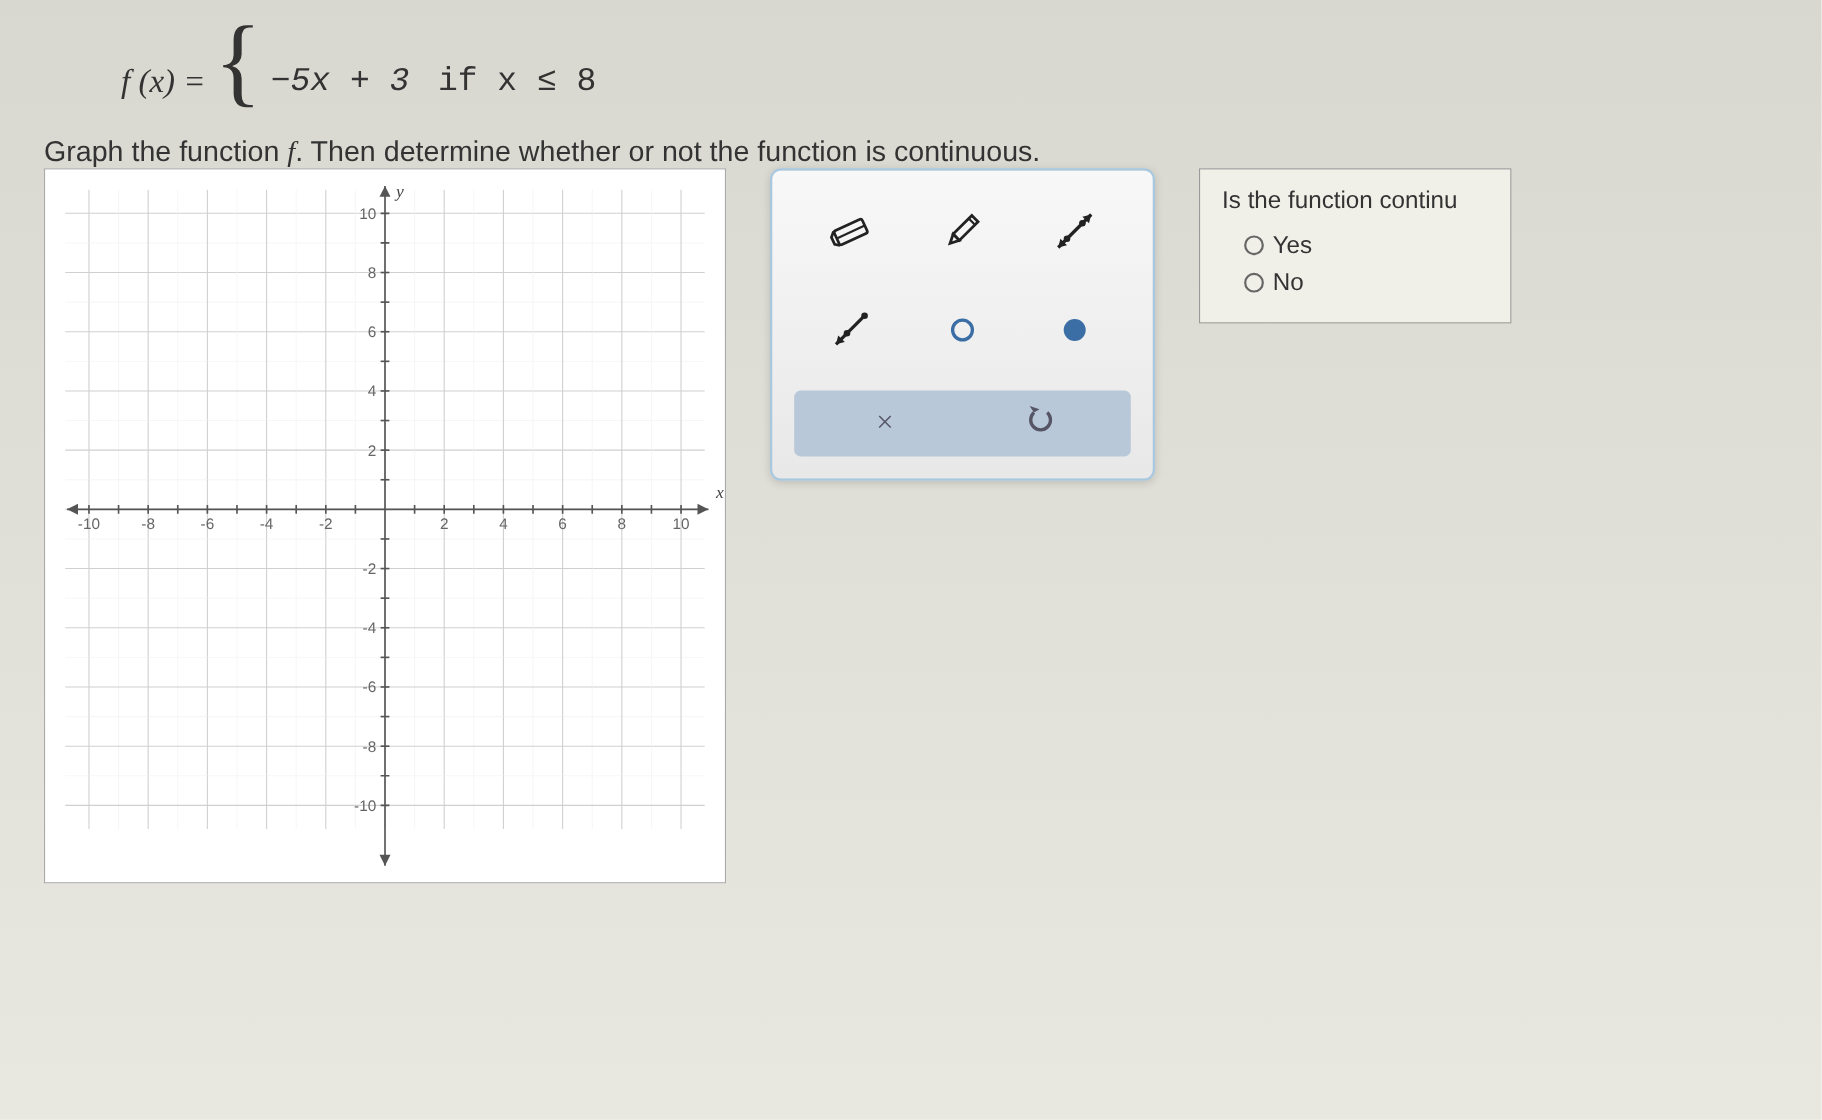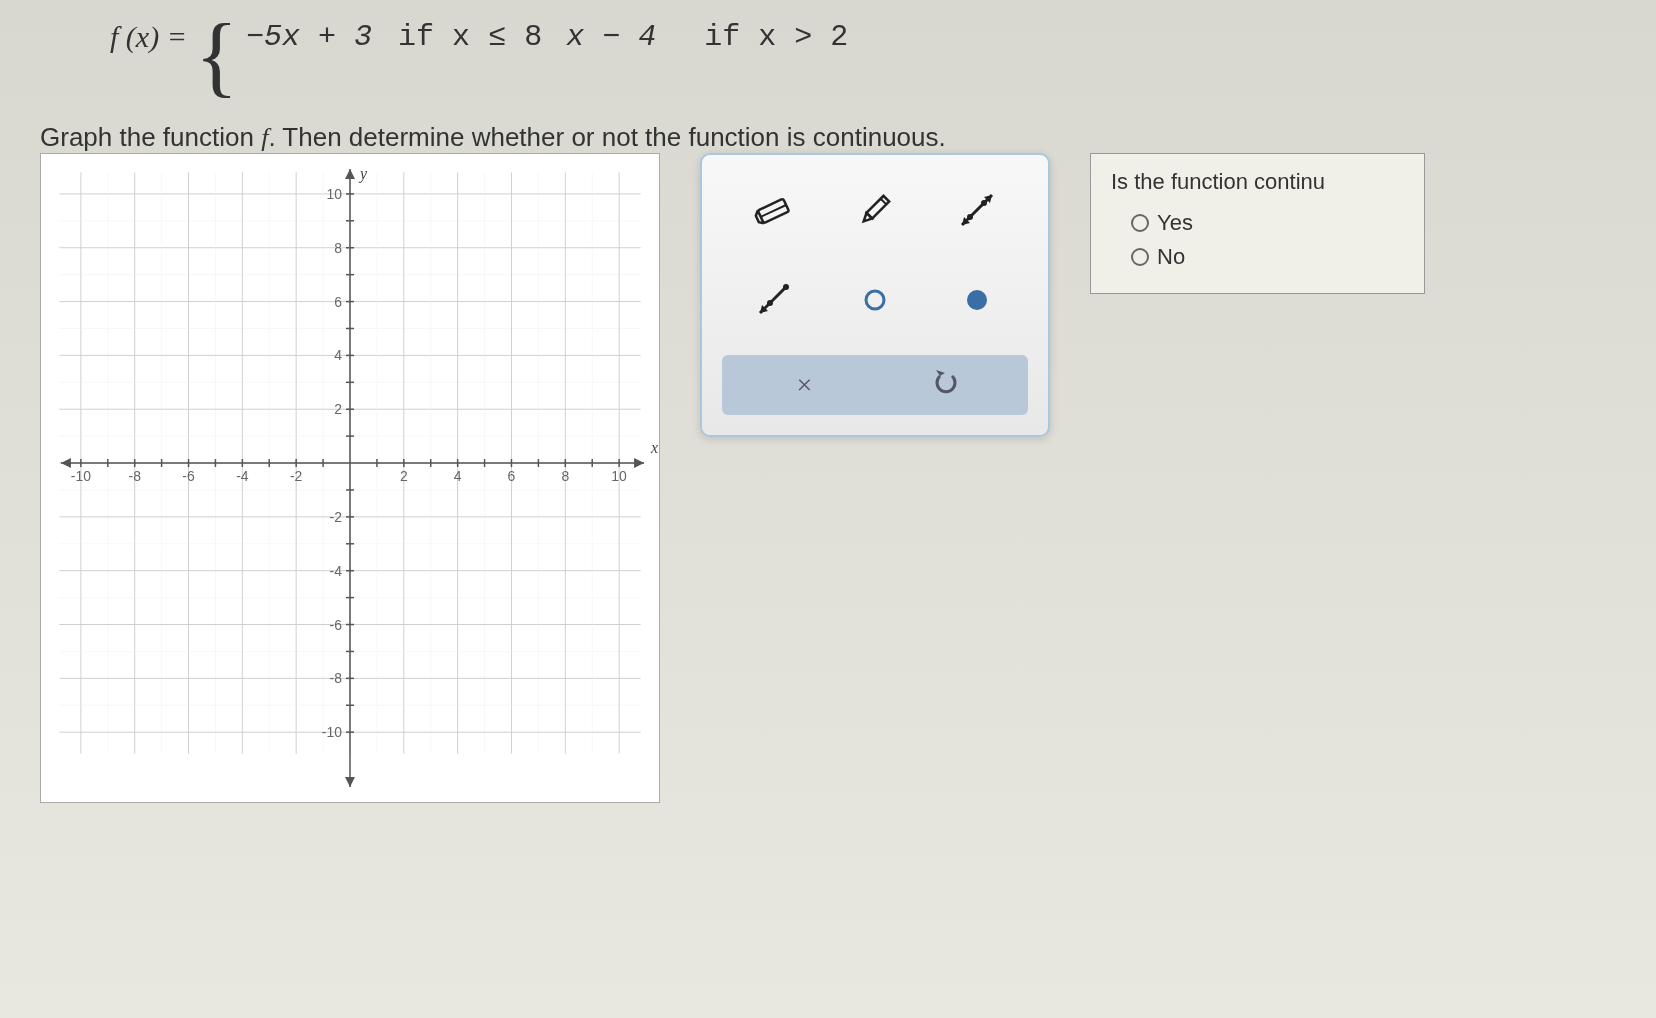--- a/index.html
+++ b/index.html
@@ -14,21 +14,21 @@
       height: 1018px;
       padding: 20px 40px;
       overflow: hidden;
     }
     .equation-area {
       margin-bottom: 30px;
       padding-left: 70px;
     }
     .equation {
       display: flex;
-      align-items: flex-start;
+      align-items: flex-end;
       font-size: 30px;
       font-style: italic;
       color: #333;
     }
     .brace {
       font-size: 90px;
       font-weight: 100;
       margin: 0 8px;
       font-style: normal;
       line-height: 0.8;
@@ -105,21 +105,21 @@
       font-size: 28px;
       color: #556;
       cursor: pointer;
       width: 50px;
       text-align: center;
     }
     .question-box {
       background: #f0f0e8;
       border: 1px solid #999;
       padding: 15px 20px;
-      width: 335px;
+      width: 284px;
       font-family: 'Segoe UI', Arial, sans-serif;
     }
     .question-title {
       font-size: 22px;
       color: #333;
       margin-bottom: 15px;
     }
     .radio-option {
       display: flex;
       align-items: center;
@@ -166,24 +166,20 @@
 <body>
 
 <div class="equation-area">
   <div class="equation">
     <span>f (x) =</span>
     <span class="brace">{</span>
     <div class="cases">
       <div class="case-row">
         <span>−5x + 3</span>
         <span style="font-style:normal; margin-left:6px;">if x ≤ 8</span>
-      </div>
-      <div class="case-row">
-        <span style="margin-left:12px;">x − 4</span>
-        <span style="font-style:normal; margin-left:28px;">if x &gt; 2</span>
       </div>
     </div>
   </div>
 </div>
 
 <div class="instruction">
   Graph the function <span class="fn">f</span>. Then determine whether or not the function is continuous.
 </div>
 
 <div class="main-area">

